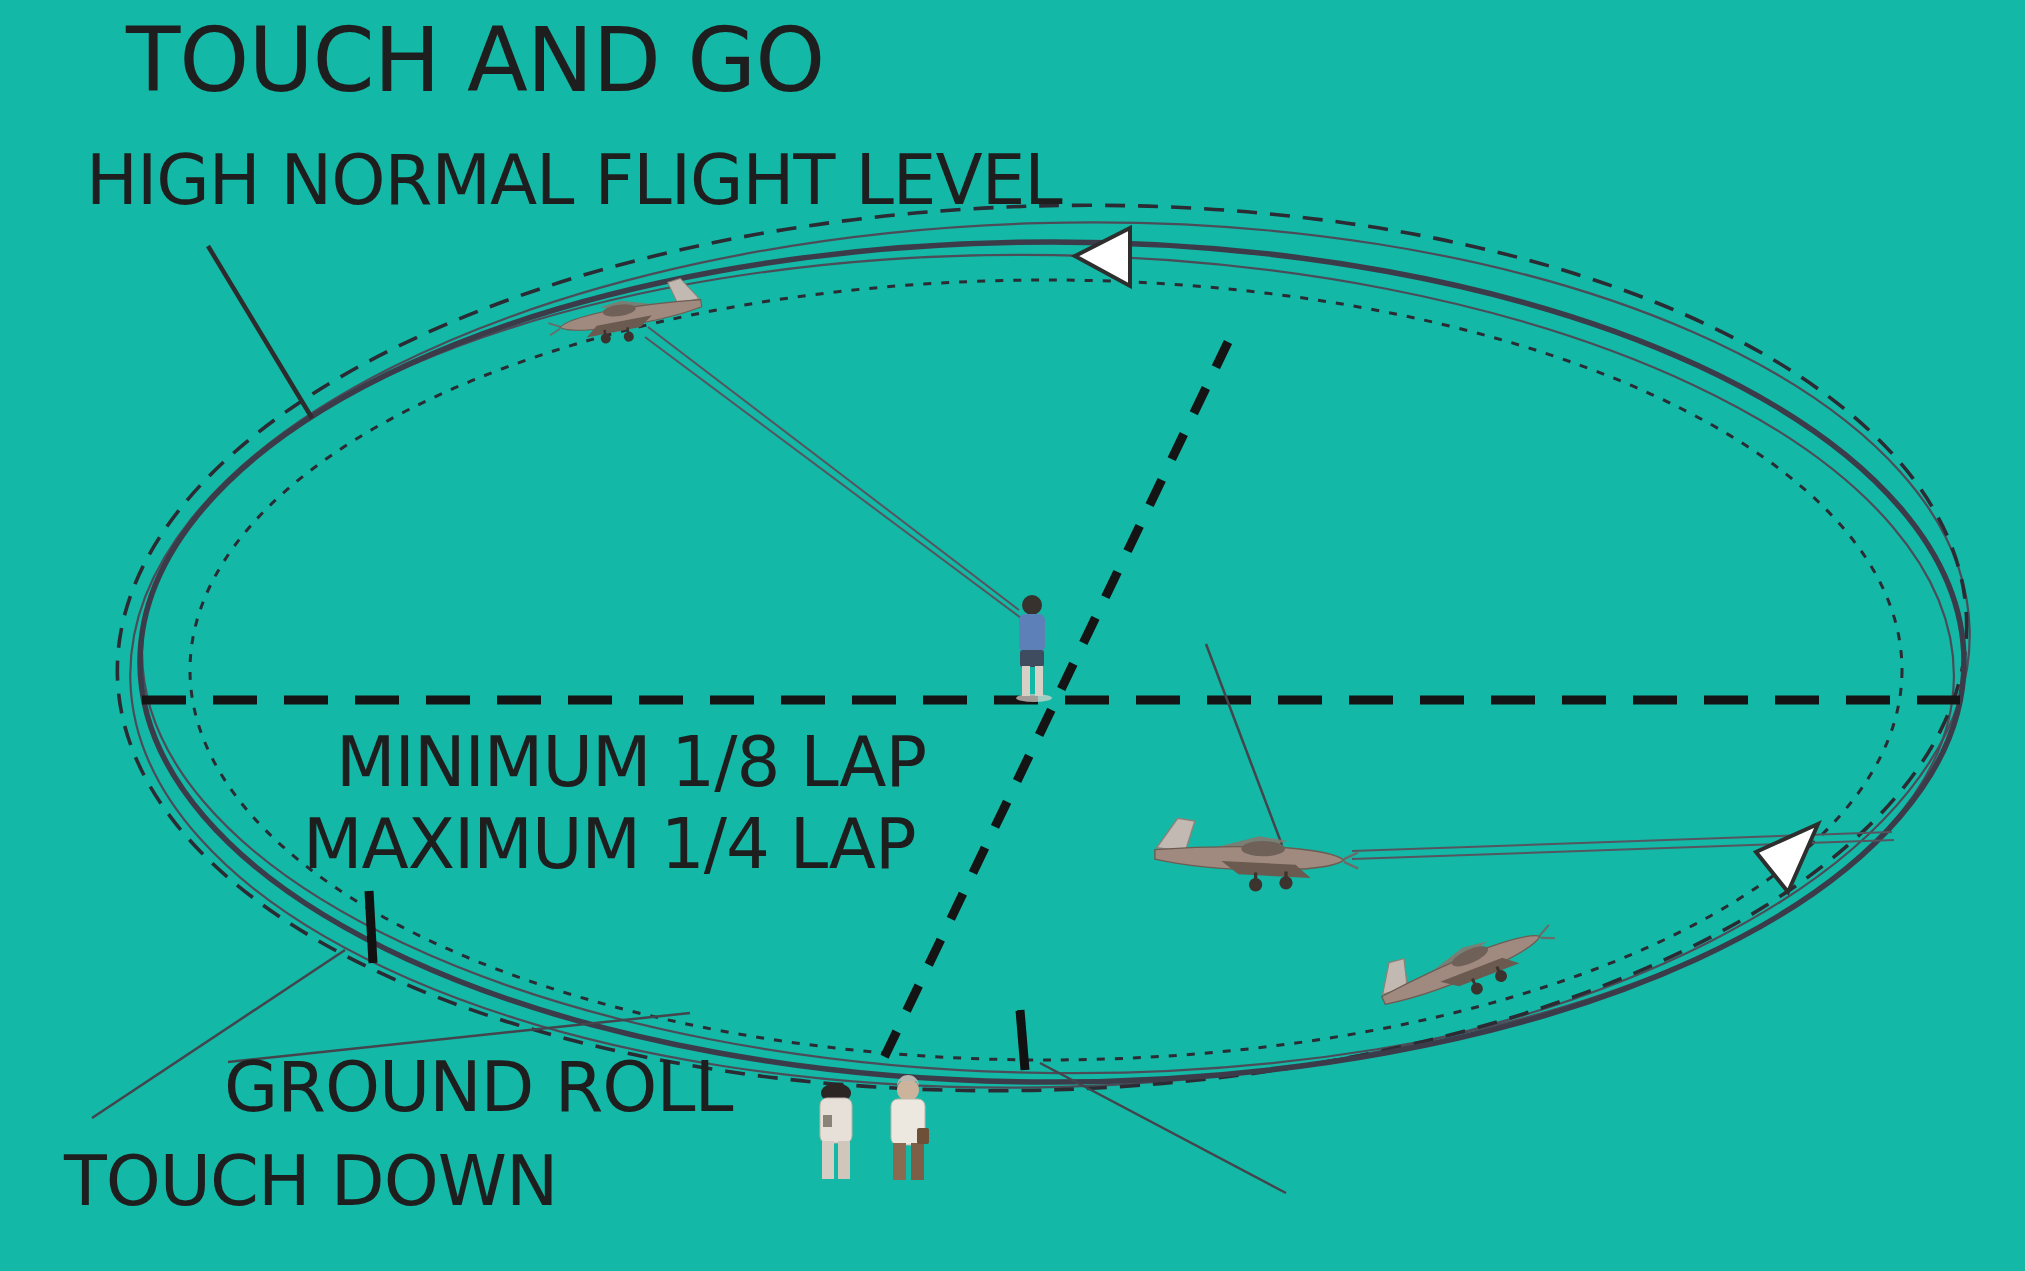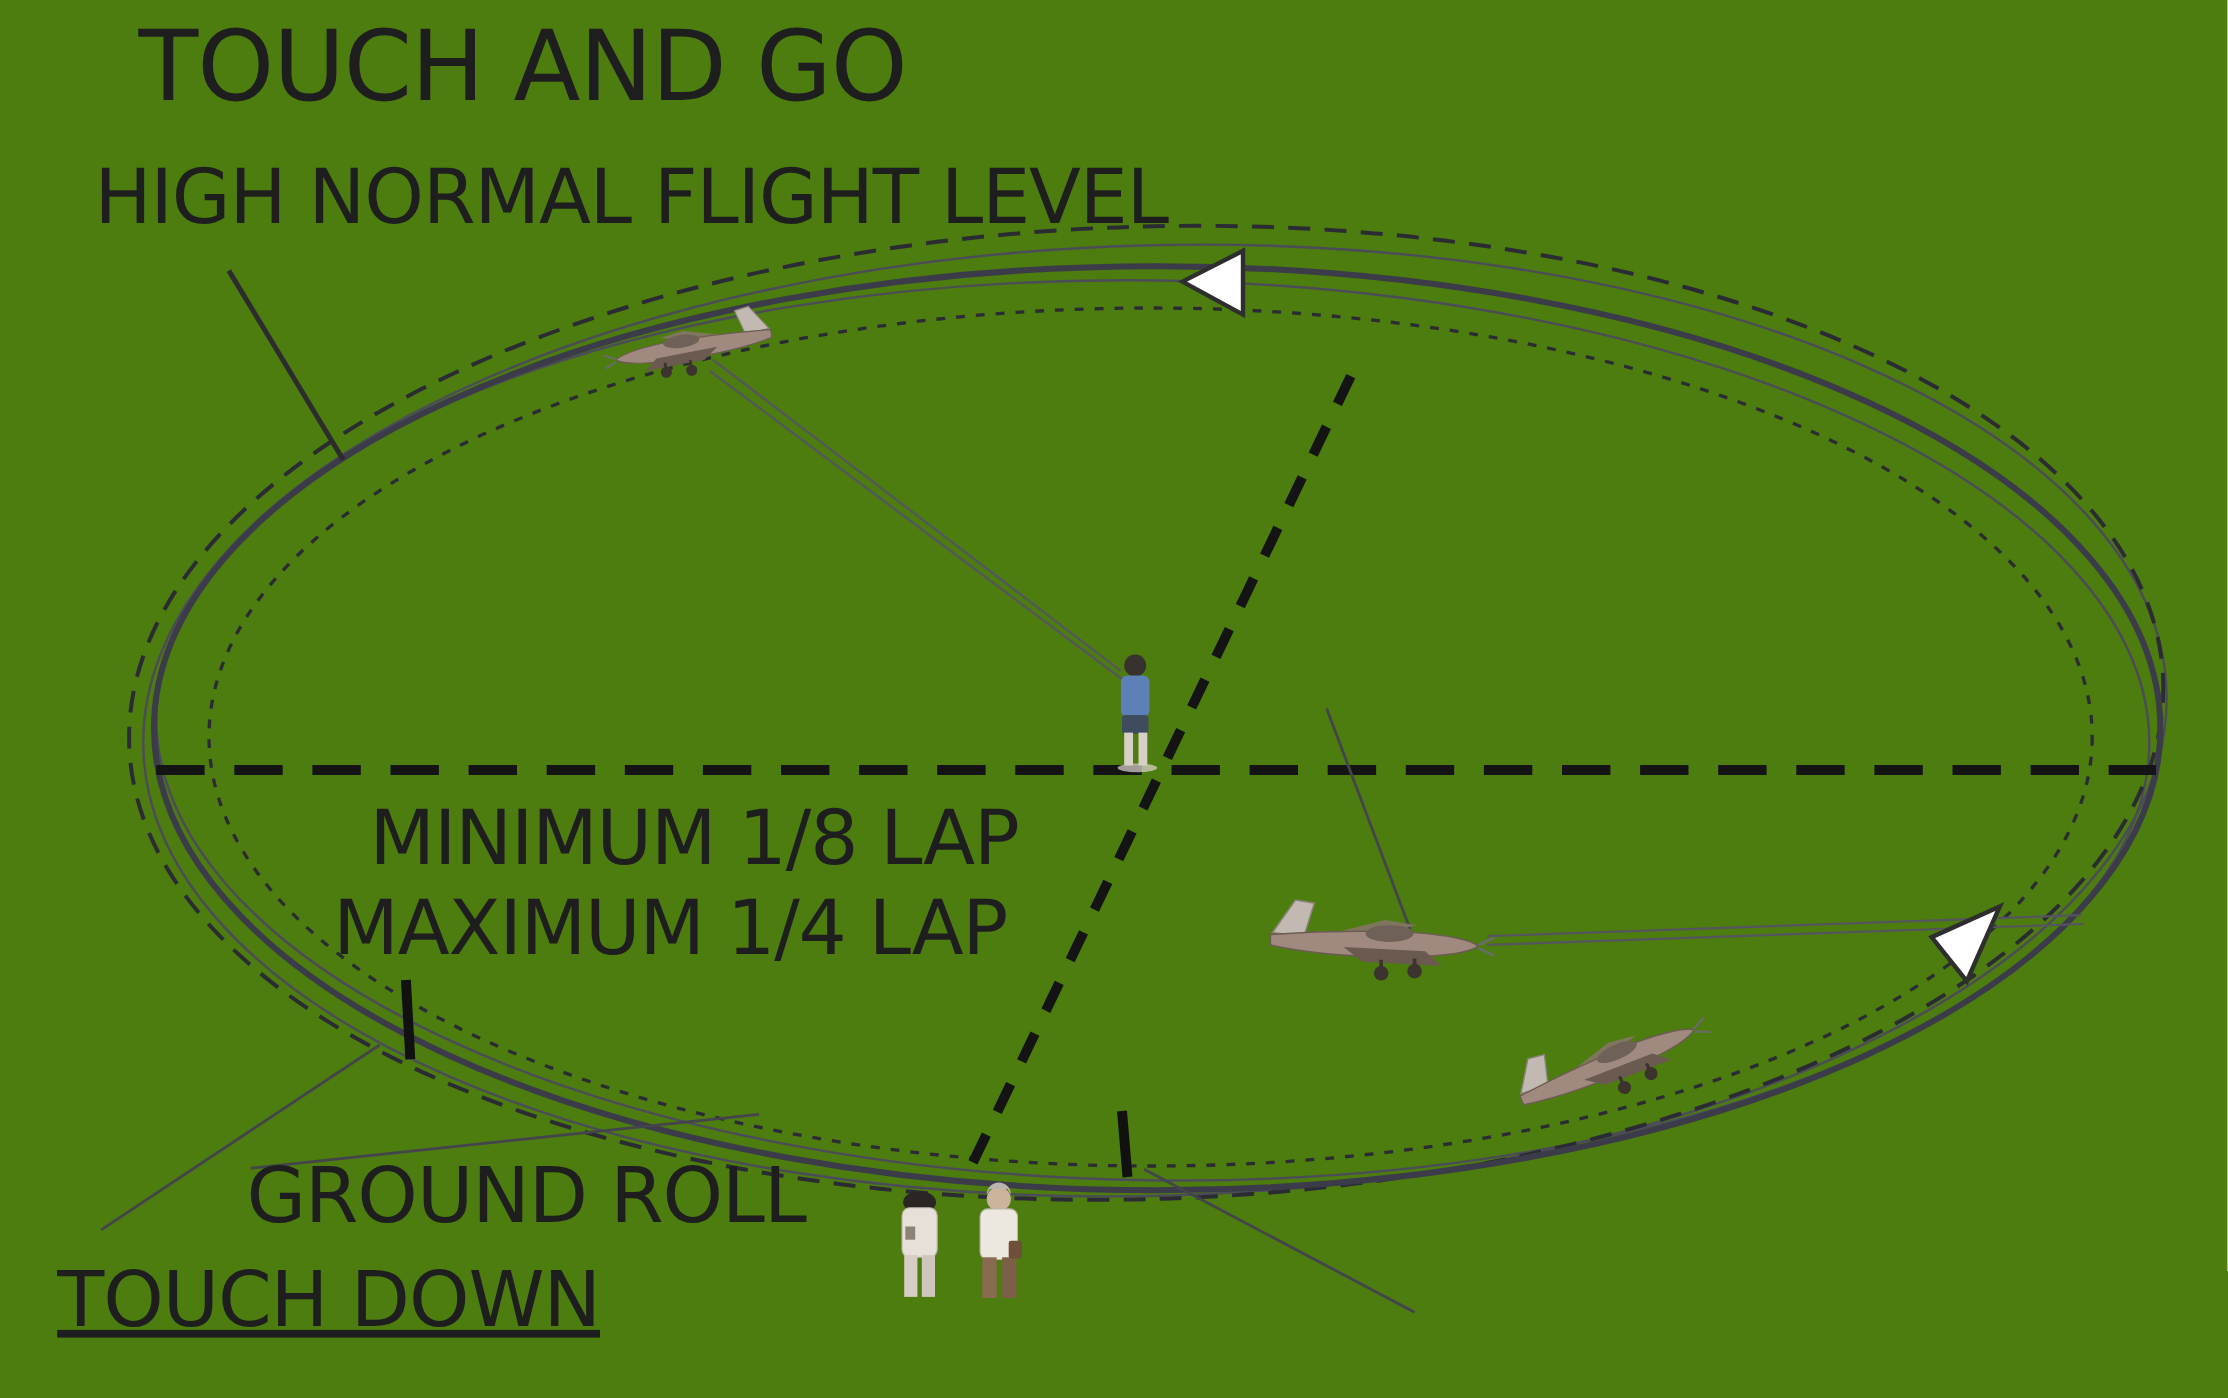--- a/index.html
+++ b/index.html
@@ -1,19 +1,19 @@
 <!DOCTYPE html>
 <html><head>
 <meta charset="utf-8">
 <style>
   html,body{margin:0;padding:0;background:#ffffff;}
   #stage{
     position:relative;
     width:2025px;height:1271px;
-    background:#4d7c0f;
+    background:#14b8a6;
     overflow:hidden;
     font-family:"DejaVu Sans","Liberation Sans",sans-serif;
   }
   #scene{position:absolute;left:0;top:0;}
   .lbl{
     position:absolute;
     color:#1e1e1e;
     white-space:nowrap;
     line-height:1;
     letter-spacing:-1px;
@@ -115,15 +115,15 @@
 
   <div class="lbl big" style="left:86px;top:146px;">HIGH NORMAL FLIGHT LEVEL</div>
 
 
   <div class="lbl big" style="left:336px;top:728px;text-align:center;">MINIMUM 1/8 LAP</div>
 
   <div class="lbl big" style="left:303px;top:810px;">MAXIMUM 1/4 LAP</div>
 
   <div class="lbl mid" style="left:224px;top:1052px;">GROUND ROLL</div>
 
-  <div class="lbl mid" style="left:52px;top:1146px;text-decoration:underline;">TOUCH DOWN</div>
+  <div class="lbl mid" style="left:64px;top:1146px;">TOUCH DOWN</div>
 
 </div>
 
 </body></html>

